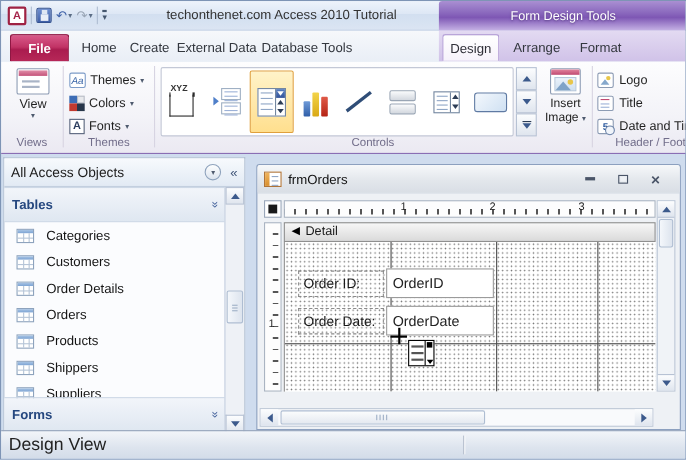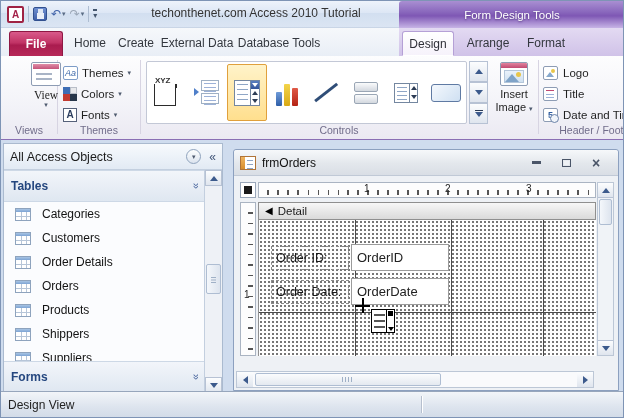--- a/index.html
+++ b/index.html
@@ -42,21 +42,21 @@
   .tab-sel { background:linear-gradient(#fff,#f6f2fb); border:1px solid #b5a0d6; border-bottom:1px solid #fff;
     border-radius:3px 3px 0 0; color:#2f2f38; }
 
   
   .ribbon { position:absolute; left:0; top:55px; width:624px; height:84px;
     background:linear-gradient(#fdfdfe,#f3f3f8 60%,#ebe9f2);
     border-bottom:1px solid #8a6eb4; }
   .gsep { position:absolute; top:4px; height:74px; width:1px; background:#d7d4e2; }
   .glabel { position:absolute; bottom:3px; font-size:10.5px; color:#716d8a; text-align:center; }
 
-  .view-btn { position:absolute; left:24px; top:4px; width:42px; height:64px; text-align:center;font-family:Liberation Serif, serif; }
+  .view-btn { position:absolute; left:8px; top:4px; width:42px; height:64px; text-align:center; }
   .view-icon { width:30px; height:24px; margin:2px auto 3px; background:#fff; border:1px solid #8d9cb4; border-radius:2px; position:relative; }
   .view-icon::before { content:""; position:absolute; left:1px; top:1px; right:1px; height:5px; background:linear-gradient(#e08ea8,#c4537a); }
   .view-icon::after { content:""; position:absolute; left:4px; top:10px; width:16px; height:2px; background:#a9b4c6; box-shadow:0 5px 0 #a9b4c6; }
   .view-btn .lbl { font-size:11.5px; color:#1f1f1f; }
   .view-btn .arr { font-size:7px; color:#4e5a6e; }
 
   .theme-rows { position:absolute; left:62px; top:6px; }
   .trow { display:flex; align-items:center; gap:4px; height:21px; font-size:11.5px; color:#1f1f1f; }
   .trow .arr { font-size:7px; color:#4e5a6e; }
   .aa-icon { width:15px; height:14px; border:1px solid #7d9cc8; border-radius:2px; background:#fff;
@@ -227,21 +227,21 @@
   .hthumb{position:relative;width:186px;height:13px;margin-left:2px;background:linear-gradient(#fbfcfd,#e4e9f0);border:1px solid #aebdd2;border-radius:2px;}
   .hthumb::after{content:"";position:absolute;top:3px;bottom:3px;left:86px;width:1px;background:#9fb0c6;box-shadow:3px 0 0 #9fb0c6,6px 0 0 #9fb0c6,9px 0 0 #9fb0c6;}
   .tri-l{width:0;height:0;border-right:5px solid #3c5franklin78;border-right:5px solid #3c5a8c;border-top:4px solid transparent;border-bottom:4px solid transparent;}
   .tri-r{width:0;height:0;border-left:5px solid #3c5a8c;border-top:4px solid transparent;border-bottom:4px solid transparent;}
   .tri-u2{width:0;height:0;border-bottom:5px solid #3c5a8c;border-left:4px solid transparent;border-right:4px solid transparent;}
   .tri-d2{width:0;height:0;border-top:5px solid #3c5a8c;border-left:4px solid transparent;border-right:4px solid transparent;}
 
   
   .statusbar { position:absolute; left:0; bottom:0; width:624px; height:26px;
     background:linear-gradient(#f2f5f9,#dde4ee 60%,#d3dce8); border-top:1px solid #97a6bc;
-    display:flex; align-items:center; font-size:12px; color:#222; }
+    display:flex; align-items:center; font-size:16px; color:#222; }
   .statusbar .txt { padding-left:7px; }
   .status-div { position:absolute; left:420px; top:4px; bottom:4px; width:1px; background:#b6bfce; box-shadow:1px 0 0 #fff; }
 
   .arr-sm { font-size:7px; color:#4e5a6e; }
 </style>
 </head>
 <body>
 
 <div class="app">
 

